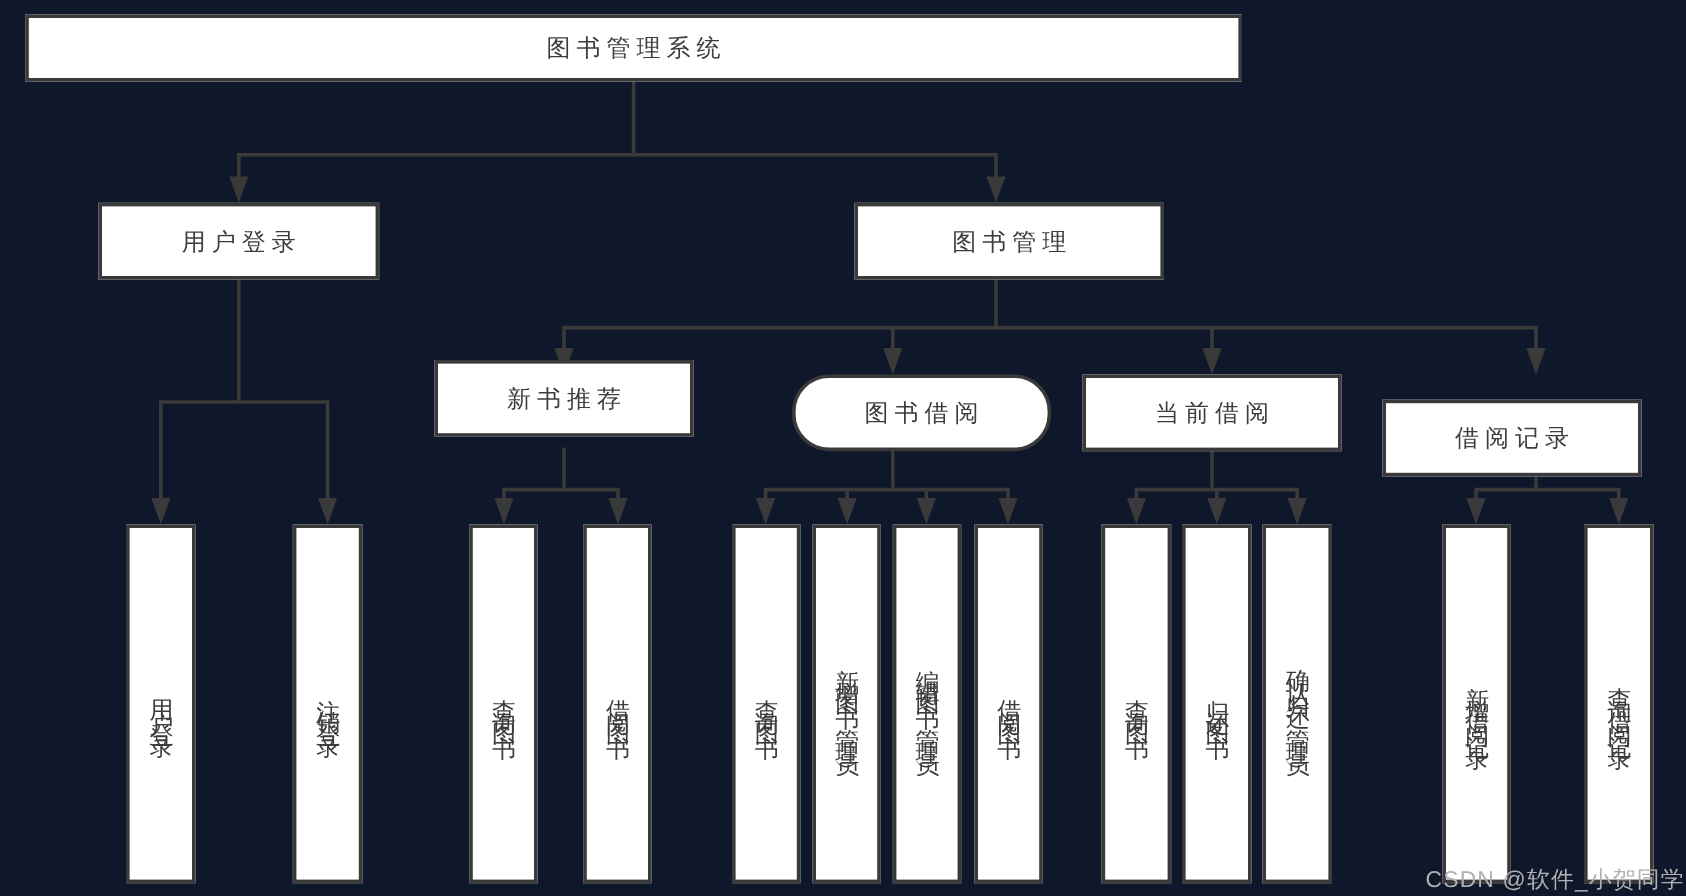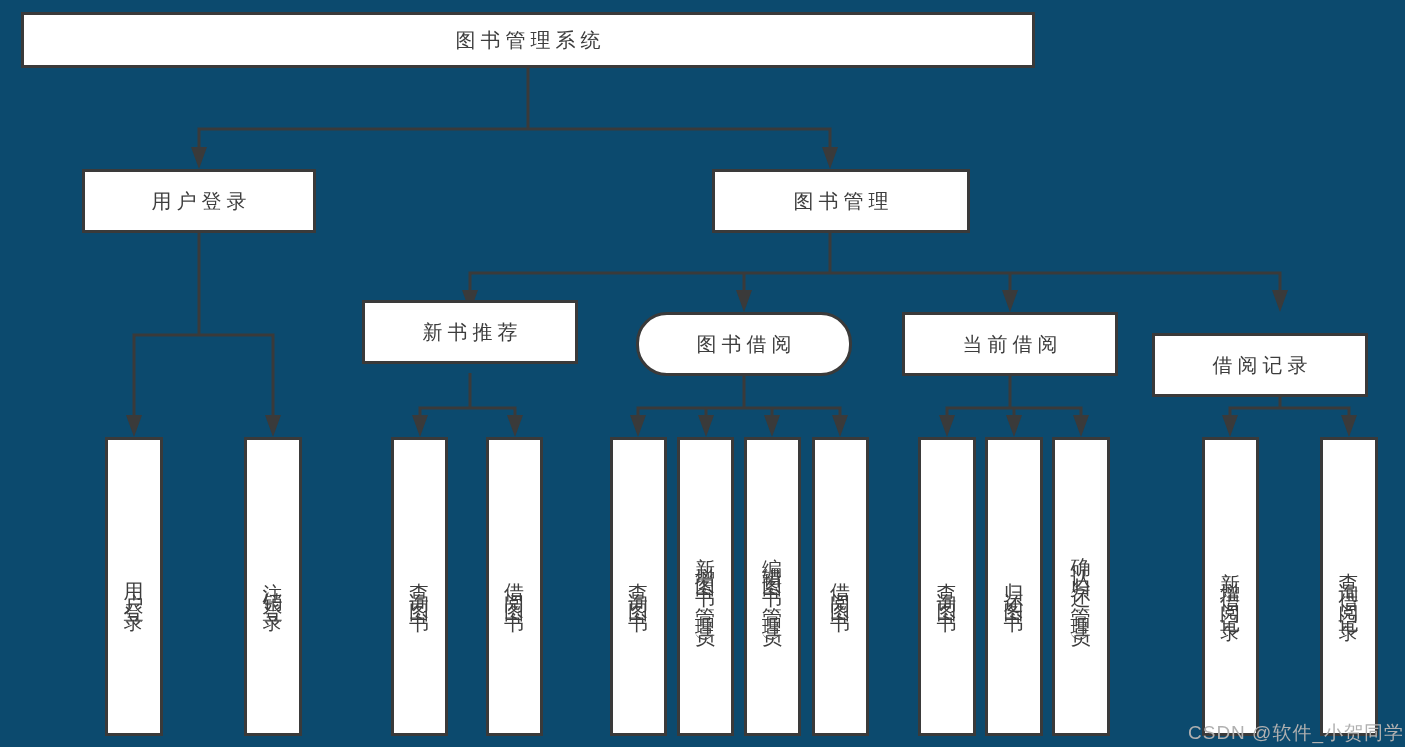--- a/index.html
+++ b/index.html
@@ -1,20 +1,20 @@
 <!DOCTYPE html>
 <html><head>
 <meta charset="utf-8">
 <style>
   html, body { margin: 0; padding: 0; background: #fff; }
   .canvas {
     position: relative;
     width: 1405px;
     height: 747px;
-    background: #0c4a6e;
+    background: #0f172a;
     font-family: "Liberation Sans", "DejaVu Sans", sans-serif;
     color: #3d3d3d;
     overflow: hidden;
   }
   svg.connectors {
     position: absolute;
     left: 0; top: 0;
     z-index: 0;
   }
   .box {
@@ -110,21 +110,21 @@
   <div class="box" style="left:82px; top:169px; width:234px; height:64px;">
     <span class="hlabel">用户登录</span>
   </div>
   <div class="box" style="left:712px; top:169px; width:258px; height:64px;">
     <span class="hlabel">图书管理</span>
   </div>
 
   <div class="box" style="left:362px; top:300px; width:216px; height:64px;">
     <span class="hlabel">新书推荐</span>
   </div>
-  <div class="box" style="left:636px; top:312px; width:216px; height:64px;border-radius:31px;">
+  <div class="box" style="left:660px; top:312px; width:216px; height:64px;border-radius:31px;">
     <span class="hlabel">图书借阅</span>
   </div>
   <div class="box" style="left:902px; top:312px; width:216px; height:64px;justify-content:center;">
     <span class="hlabel">当前借阅</span>
   </div>
   <div class="box" style="left:1152px; top:312px; width:216px; height:64px;margin-top:21px;">
     <span class="hlabel">借阅记录</span>
   </div>
 
   <div class="box" style="left:105px; top:437px; width:58px; height:299px;">

